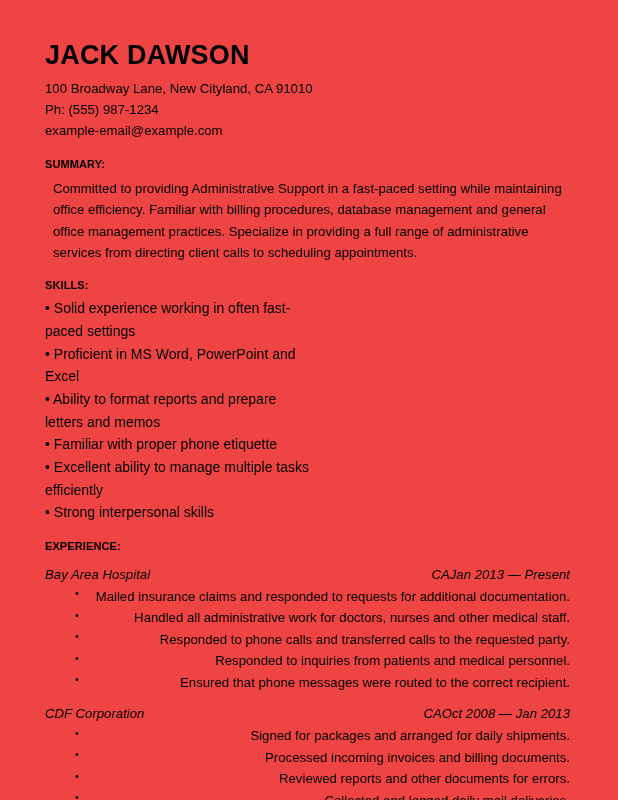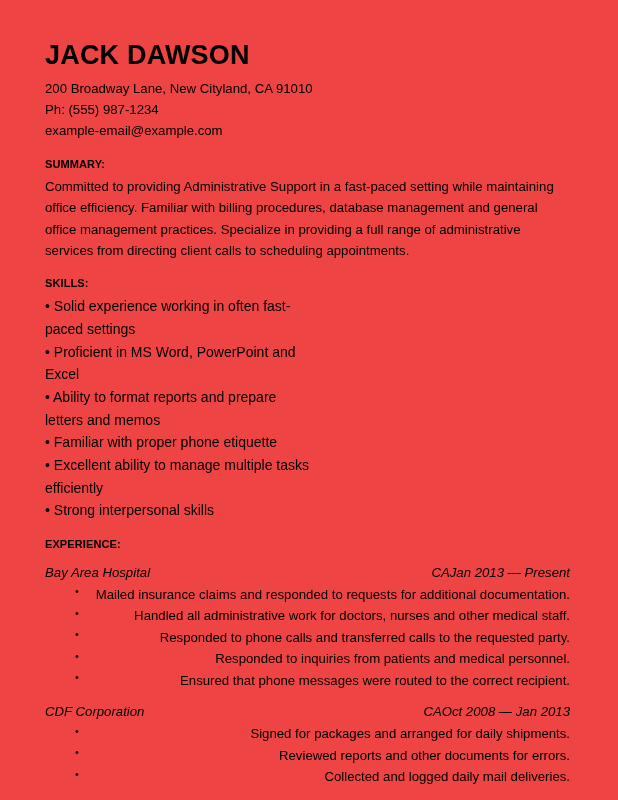--- a/index.html
+++ b/index.html
@@ -38,21 +38,21 @@
   }
   .section-heading {
     font-size: 11px;
     font-weight: bold;
     margin: 16px 0 6px 0;
     letter-spacing: 0.1px;
   }
   .summary-text {
     font-size: 13.2px;
     line-height: 1.62;
-    margin: 0;
+    margin: 8px;
     text-align: left;
     max-width: 525px;
   }
   .skills-list {
     margin: 0;
     padding: 0;
     list-style: none;
   }
   .skills-list li {
     font-size: 14px;
@@ -101,21 +101,21 @@
     top: -0.5px;
     font-size: 11px;
   }
 </style>
 </head>
 <body>
 
 <div class="page">
 
   <h1 class="name">JACK DAWSON</h1>
-  <p class="contact-line">200 Broadway Lane, New Cityland, CA 91010</p>
+  <p class="contact-line">100 Broadway Lane, New Cityland, CA 91010</p>
   <p class="contact-line">Ph: (555) 987-1234</p>
   <p class="contact-line">example-email@example.com</p>
 
   <h2 class="section-heading">SUMMARY:</h2>
   <p class="summary-text">Committed to providing Administrative Support in a fast-paced setting while maintaining office efficiency. Familiar with billing procedures, database management and general office management practices. Specialize in providing a full range of administrative services from directing client calls to scheduling appointments.</p>
 
   <h2 class="section-heading">SKILLS:</h2>
   <ul class="skills-list">
     <li>• Solid experience working in often fast-paced settings</li>
     <li>• Proficient in MS Word, PowerPoint and Excel</li>
@@ -141,19 +141,20 @@
     </ul>
   </div>
 
   <div class="job">
     <div class="job-header">
       <span class="job-title">CDF Corporation</span>
       <span class="job-dates">CAOct 2008 — Jan 2013</span>
     </div>
     <ul class="duties">
       <li>Signed for packages and arranged for daily shipments.</li>
+      <li>Processed incoming invoices and billing documents.</li>
       <li>Reviewed reports and other documents for errors.</li>
       <li>Collected and logged daily mail deliveries.</li>
 
     </ul>
   </div>
 
 </div>
 
 </body></html>

